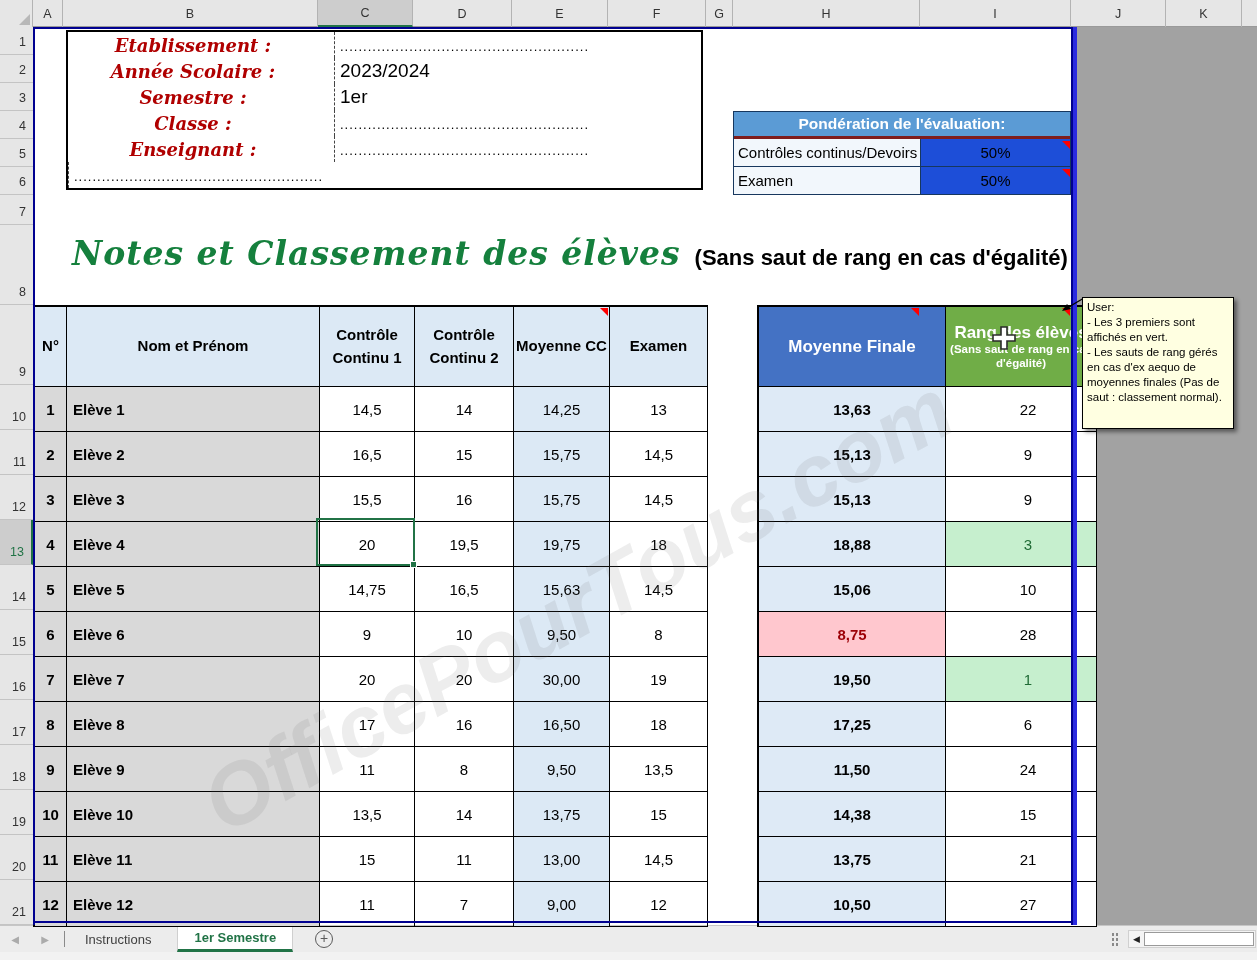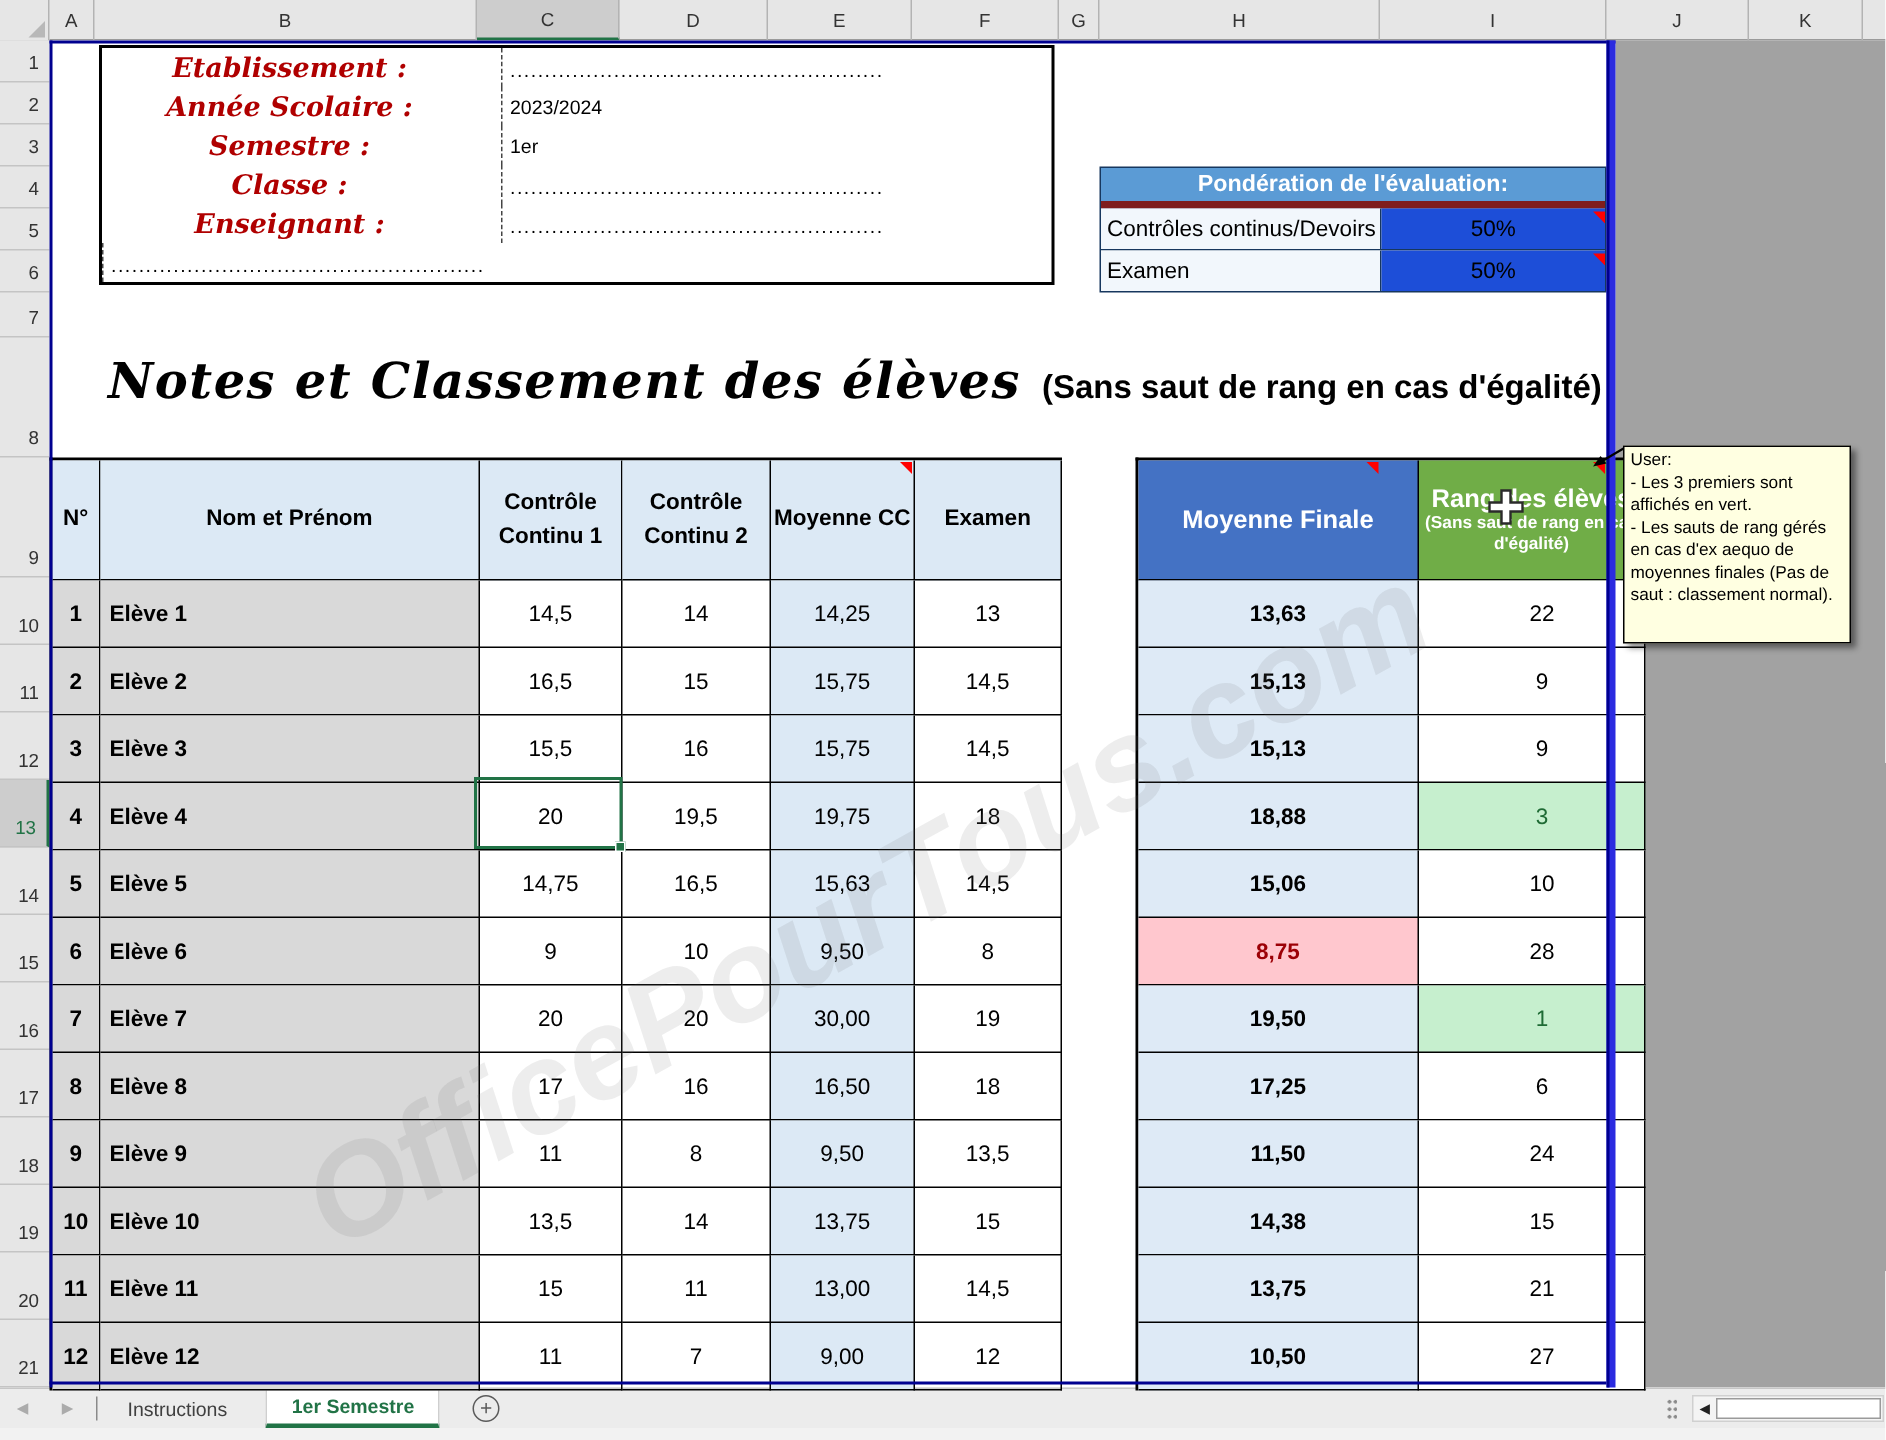--- a/index.html
+++ b/index.html
@@ -34,34 +34,34 @@
   .edge-right{position:absolute;left:1071px;top:27px;width:6px;height:898px;background:#2B2BE0;border-left:2px solid #000090;z-index:5}
   .dead-area{position:absolute;left:1077px;top:27px;width:180px;height:898px;background:#A2A2A2;}
 
   
   .watermark{position:absolute;left:210px;top:760px;font-size:86px;font-weight:bold;font-style:italic;color:rgba(110,110,110,0.12);transform:rotate(-29deg);transform-origin:left center;white-space:nowrap;pointer-events:none;z-index:4}
 
   
   .form-box { position:absolute; left:66px; top:30px; width:637px; height:160px; border:2px solid #000; display:flex; flex-direction:column; background:#fff; }
   .form-row { flex:1; display:flex; align-items:center;gap:16px; }
   .form-label { width:250px; text-align:center; font-family:"DejaVu Serif", serif; font-style:italic; font-weight:bold; font-size:18px; color:#B00000; }
-  .form-value { flex:1; border-left:1.5px dashed #444; padding-left:5px; font-size:13px; color:#000; height:100%; display:flex; align-items:center; overflow:hidden; white-space:nowrap; }
+  .form-value { flex:1; border-left:1.5px dashed #444; padding-left:5px; font-size:19px; color:#000; height:100%; display:flex; align-items:center; overflow:hidden; white-space:nowrap; }
   .form-value.dots { letter-spacing:1px; font-size:13px; align-items:flex-end; padding-bottom:4px; }
 
   
   .pond { position:absolute; left:733px; top:111px; width:338px; height:84px; border:1.5px solid #17375E; display:flex; flex-direction:column; }
-  .pond-header { height:28px; background:#5B9BD5; color:#fff; font-weight:bold; font-size:15.5px; display:flex; align-items:center; justify-content:center; border-bottom:5px solid #7f1d1d; }
+  .pond-header { height:28px; background:#5B9BD5; color:#fff; font-weight:bold; font-size:15.5px; display:flex; align-items:center; justify-content:center; border-bottom:3px solid #7f1d1d; }
   .pond-row { height:28px; display:flex; border-bottom:1px solid #17375E; }
   .pond-row:last-child{border-bottom:none}
   .pond-label { width:187px; background:#F2F7FC; font-size:15px; display:flex; align-items:center; padding-left:4px; border-right:1px solid #17375E; }
   .pond-value { flex:1; background:#1d4ed8; font-size:15px; display:flex; align-items:center; justify-content:center; position:relative; }
 
   
   .sheet-title { position:absolute; left:72px; top:234px; display:flex; align-items:baseline; gap:14px; white-space:nowrap; }
-  .title-script { font-family:"DejaVu Serif", serif; font-style:italic; font-weight:900; font-size:33px; color:#000000; letter-spacing:1px; }
+  .title-script { font-family:"DejaVu Serif", serif; font-style:italic; font-weight:900; font-size:33px; color:#15803d; letter-spacing:1px; }
   .title-normal { font-weight:bold; font-size:22px; color:#000; }
 
   
   .tbl { position:absolute; display:grid; border-left:2px solid #000; border-top:2px solid #000; z-index:2; background:transparent; }
   .tbl-left { left:33px; top:305px; grid-template-columns:32px 253px 95px 99px 96px 98px; grid-template-rows:80px; grid-auto-rows:45px; }
   .tbl-right { left:757px; top:305px; grid-template-columns:187px 151px; grid-template-rows:80px; grid-auto-rows:45px; }
   .cell { border-right:1.5px solid #000; border-bottom:1.5px solid #000; display:flex; align-items:center; justify-content:center; font-size:15px; color:#000; position:relative; }
   .hdr { background:#DCE9F5; font-weight:bold; text-align:center; line-height:1.5; }
   .hdr-final { background:#4472C4; color:#fff; font-weight:bold; font-size:17px; }
   .hdr-rank { background:#70AD47; color:#fff; font-weight:bold; flex-direction:column; line-height:1.2; }

